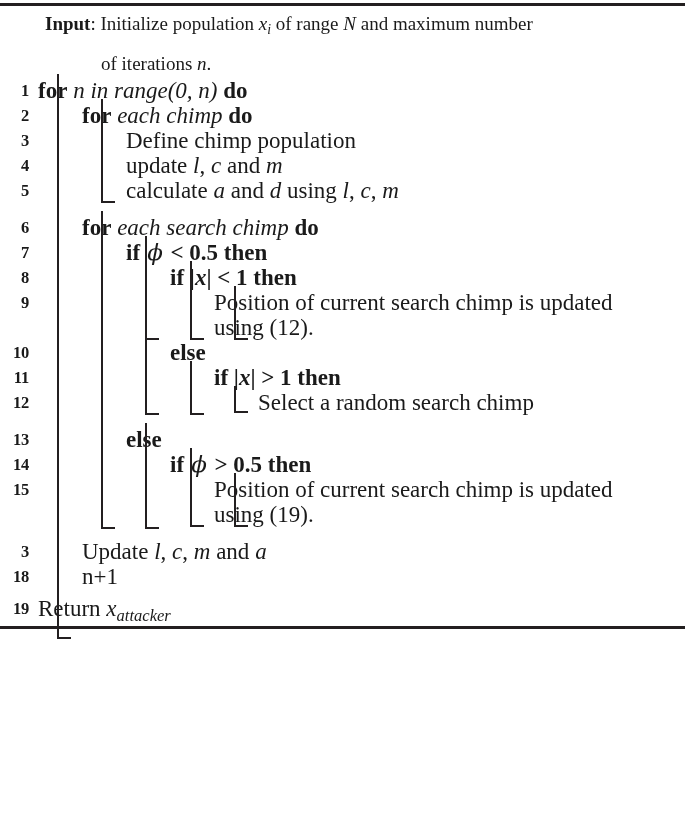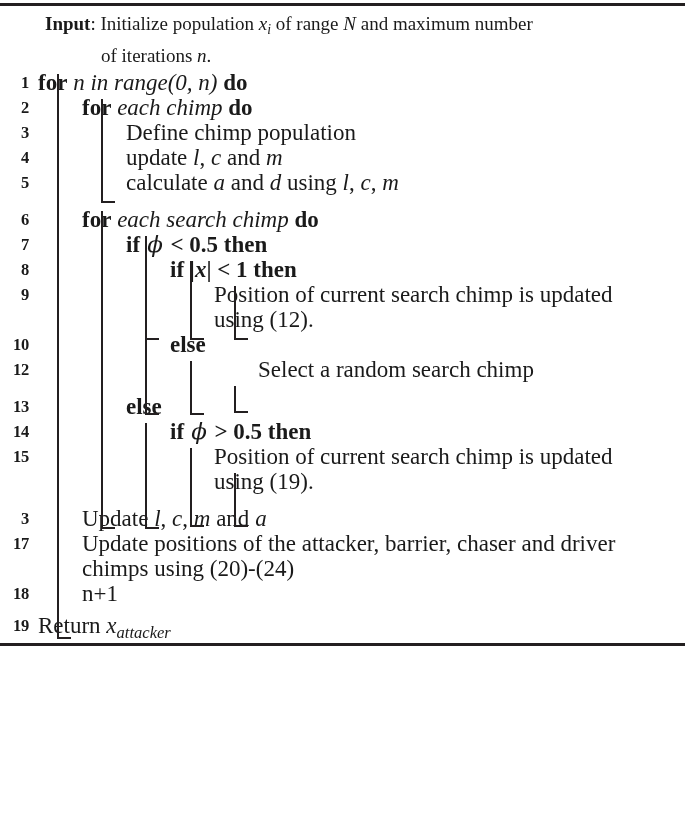--- a/index.html
+++ b/index.html
@@ -84,21 +84,21 @@
     width: 12px;
   }
 
   
   .input-block {
     font-size: 19px;
     line-height: 26px;
     padding: 5px 0 1px 0;
   }
   .input-line1 { margin-left: 45px; text-indent: 0; }
-  .input-line2 { margin-left: 101px; }
+  .input-line2 { margin-left: 101px; margin-top: 8px; }
 
   b.kw { font-weight: bold; font-family: Liberation Serif, serif; }
   i.v  { font-style: italic; }
   .sub {
     font-size: 0.72em;
     vertical-align: -0.32em;
     font-style: italic;
   }
   .gap { height: 12px; }
   .gap-sm { height: 7px; }
@@ -174,20 +174,26 @@
 using (12).</span></div>
         </div>
       </div>
       <div class="row">
         <div class="num">10</div>
         <div class="body-cell">
           <div class="txt ind3"><b>else</b></div>
         </div>
       </div>
       <div class="row">
+        <div class="num">11</div>
+        <div class="body-cell">
+          <div class="txt ind4"><b>if</b><b> |</b><b style="font-style: italic;">x</b><b>| &gt; 1 </b><b>then</b></div>
+        </div>
+      </div>
+      <div class="row">
         <div class="num">12</div>
         <div class="body-cell">
           <div class="txt" style="margin-left: 225px;"><span>Select a random search chimp</span></div>
         </div>
       </div>
       <div class="gap"></div>
       <div class="row">
         <div class="num">13</div>
         <div class="body-cell">
           <div class="txt ind2"><b>else</b></div>
@@ -204,27 +210,20 @@
         <div class="body-cell">
           <div class="txt ind4"><span>Position of current search chimp is updated
 using (19).</span></div>
         </div>
       </div>
       <div class="gap"></div>
       <div class="row">
         <div class="num">3</div>
         <div class="body-cell">
           <div class="txt ind1"><span>Update </span><i>l</i><span>, </span><i>c</i><span>, </span><i>m</i><span> and </span><i>a</i></div>
-        </div>
-      </div>
-      <div class="row">
-        <div class="num">17</div>
-        <div class="body-cell">
-          <div class="txt ind1"><span>Update positions of the attacker, barrier, chaser and driver
-chimps using (20)-(24)</span></div>
         </div>
       </div>
       <div class="row">
         <div class="num">18</div>
         <div class="body-cell">
           <div class="txt ind1"><span>n+1</span></div>
         </div>
       </div>
       <div class="gap-sm"></div>
       <div class="row">

